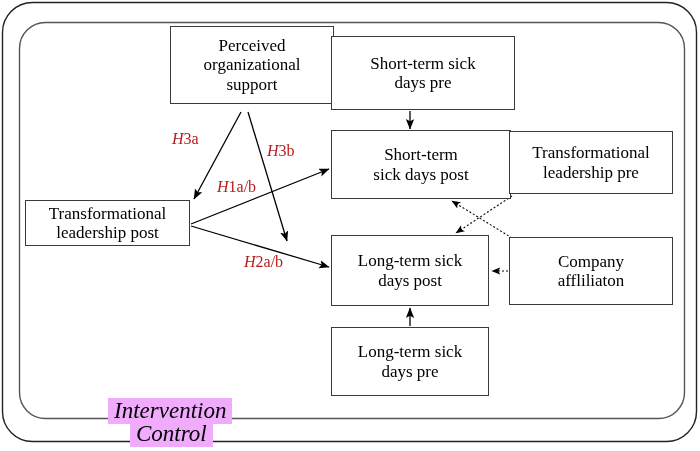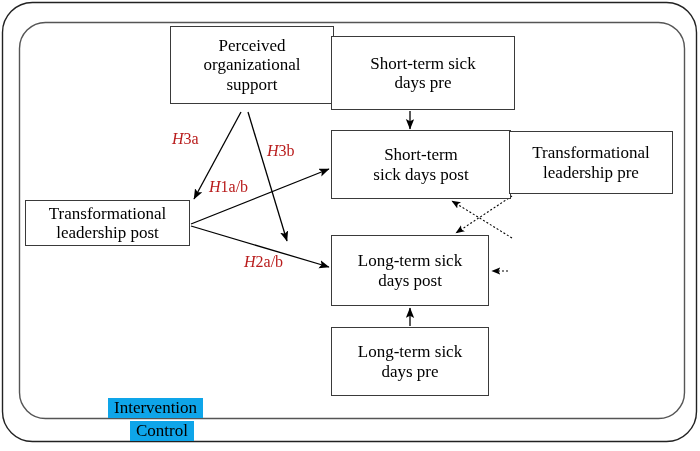--- a/index.html
+++ b/index.html
@@ -47,26 +47,27 @@
     color: #b91c1c;
     white-space: nowrap;
     z-index: 4;
     background: transparent;
   }
   .hlabel i {
     font-style: italic;
   }
   .frame-label {
     position: absolute;
-    font-size: 17px;
+    font-size: 23px;
     color: #000000;
     white-space: nowrap;
     z-index: 5;
-    background: #0ea5e9;
+    background: #f0abfc;
     padding: 0 6px;
+    font-style: italic;
   }
 </style>
 </head>
 <body>
 
 <div id="figure">
 
   <svg viewBox="0 0 700 451">
     <defs>
       <marker id="ah" markerWidth="9" markerHeight="9" refX="7.6" refY="3.2" orient="auto" markerUnits="strokeWidth">
@@ -131,30 +132,34 @@
   <div class="node" style="left:331px; top:235px; width:158px; height:71px;">
     <span class="node-label">Long-term sick
 days post</span>
   </div>
 
   <div class="node" style="left:331px; top:327px; width:158px; height:69px;">
     <span class="node-label">Long-term sick
 days pre</span>
   </div>
 
+  <div class="node" style="left:509px; top:237px; width:164px; height:68px;">
+    <span class="node-label">Company
+affliliaton</span>
+  </div>
 
   <div class="hlabel" style="left:172px; top:130px;">
     <i>H</i><span>3a</span>
   </div>
 
   <div class="hlabel" style="left:267px; top:130px;margin-top:12px;">
     <i>H</i><span>3b</span>
   </div>
 
-  <div class="hlabel" style="left:209px; top:178px;">
+  <div class="hlabel" style="left:217px; top:178px;">
     <i>H</i><span>1a/b</span>
   </div>
 
   <div class="hlabel" style="left:200px; top:253px;margin-left:44px;">
     <i>H</i><span>2a/b</span>
   </div>
 
   <div class="frame-label" style="left:108px; top:398px;">Intervention</div>
 
   <div class="frame-label" style="left:130px; top:421px;">Control</div>

